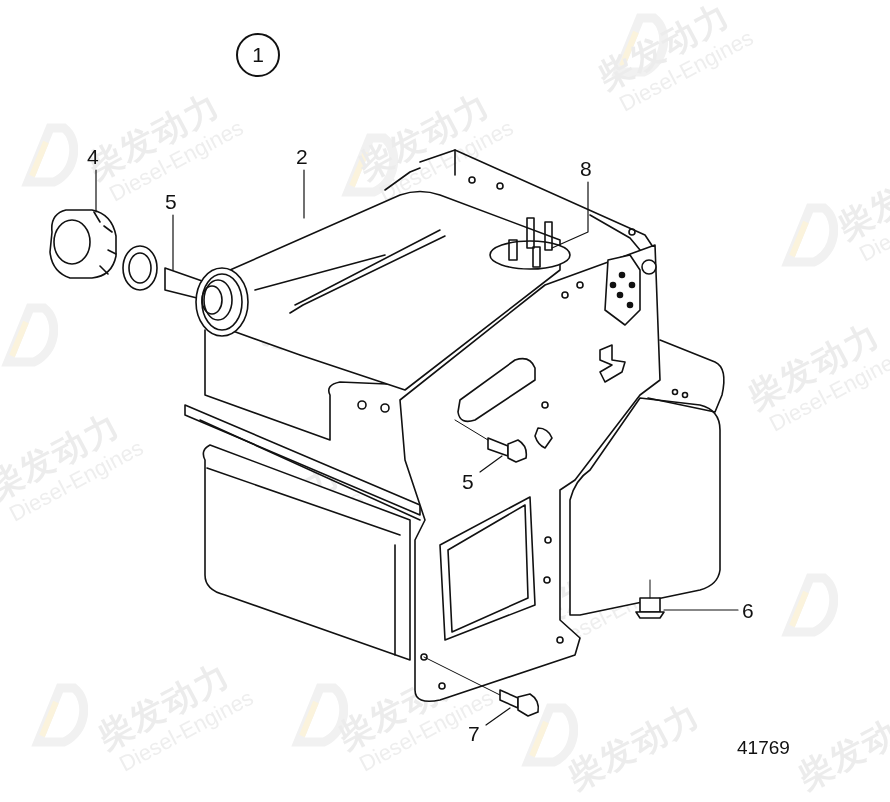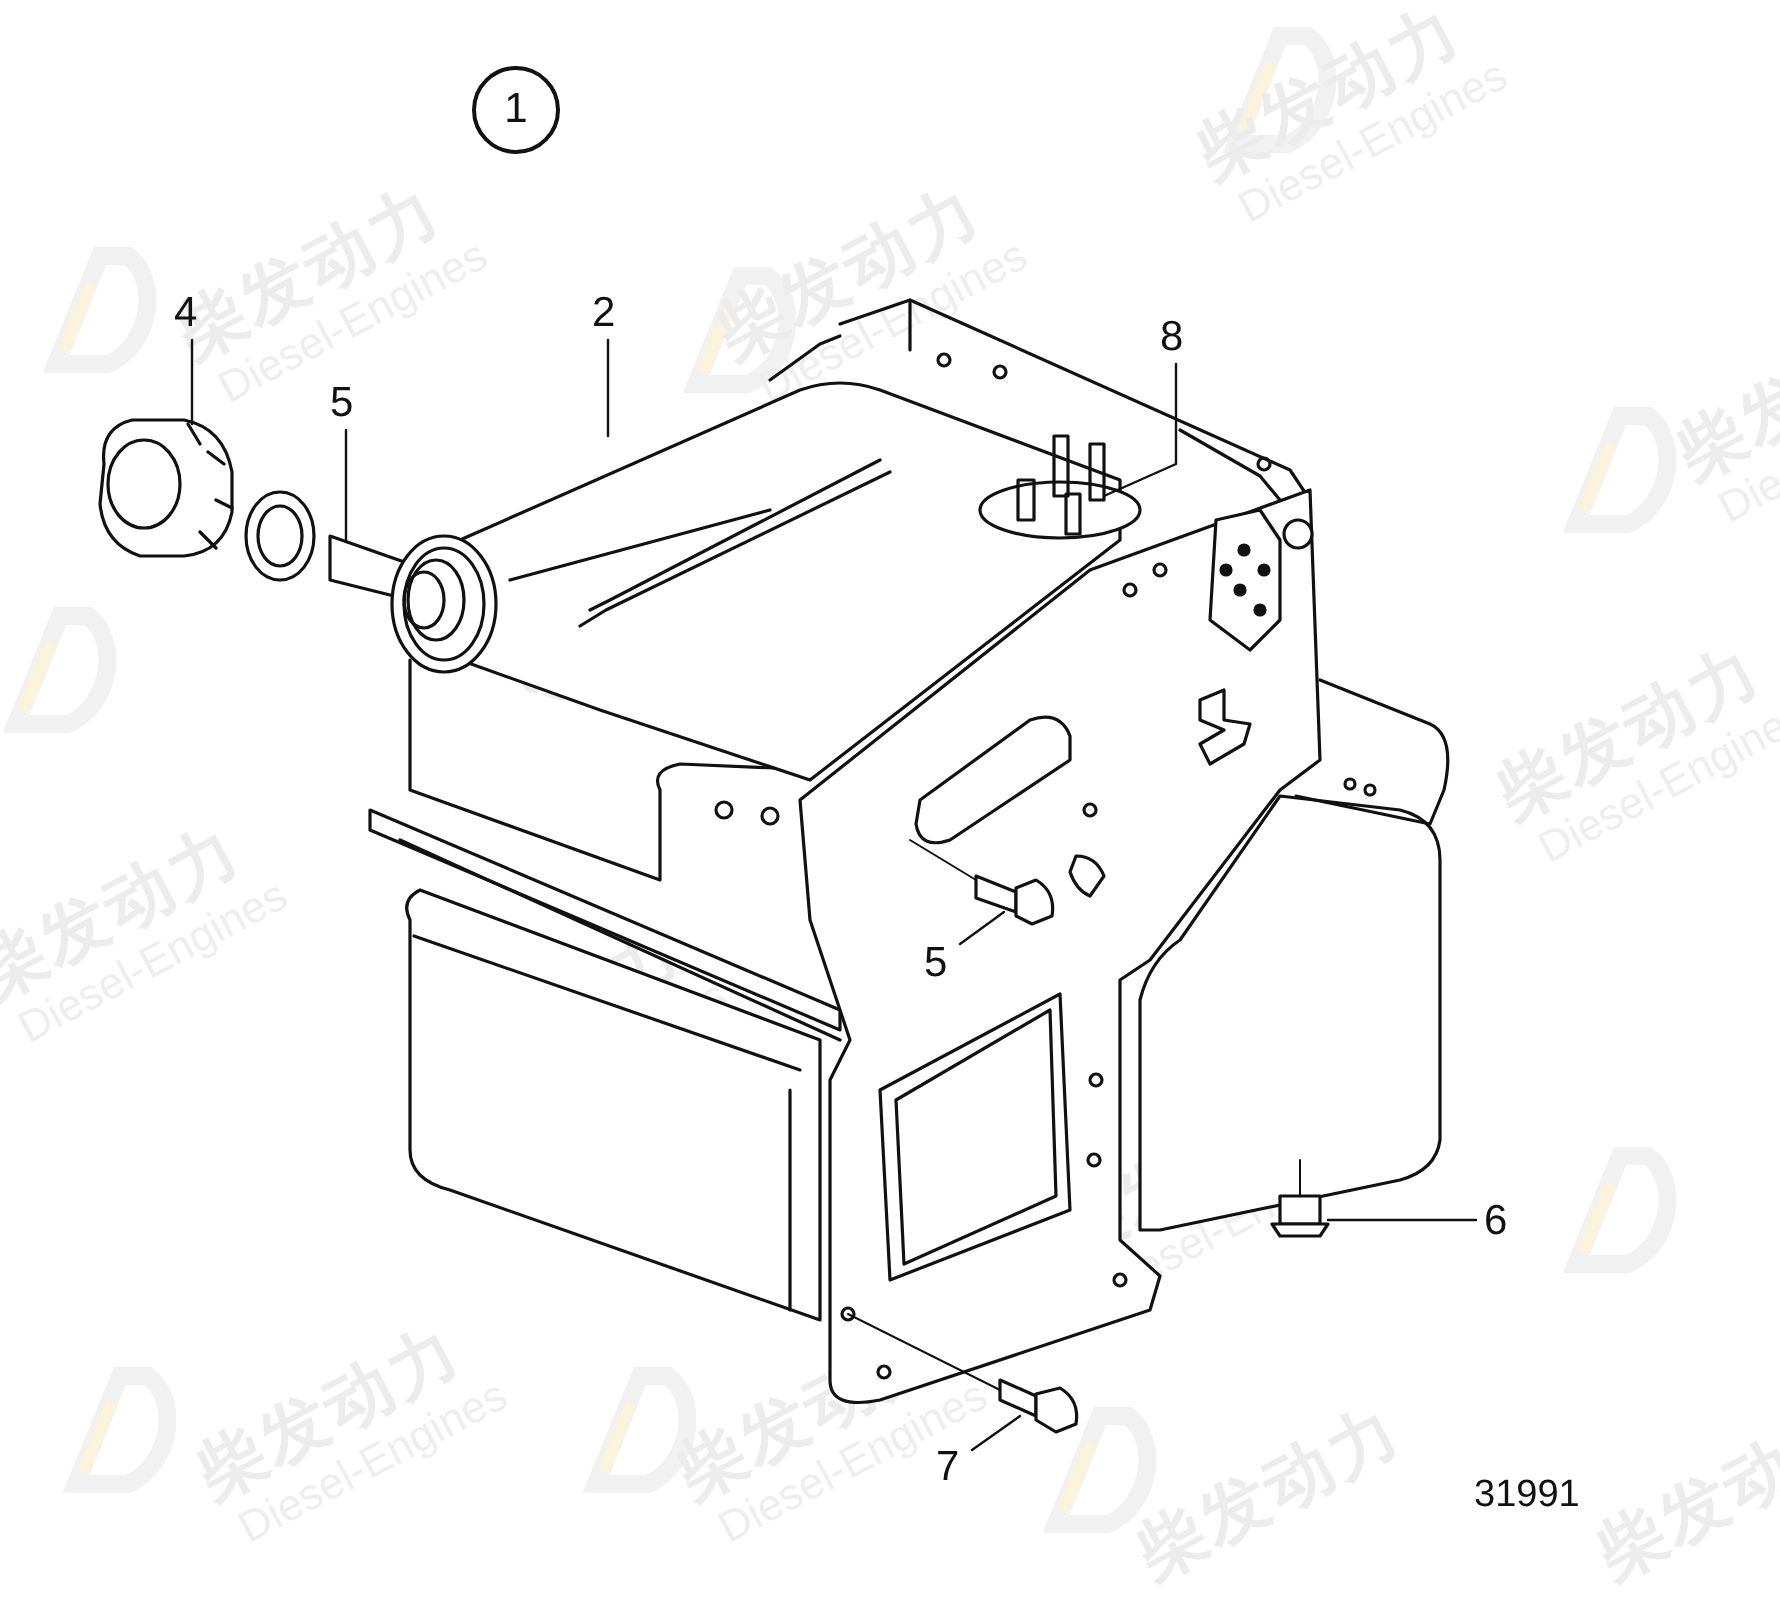--- a/index.html
+++ b/index.html
@@ -255,14 +255,14 @@
   <div class="circle-callout" style="left:236px;top:33px">
       <span>1</span>
     </div>
   <div class="callout" style="left:87px;top:146px">4</div>
   <div class="callout" style="left:296px;top:146px">2</div>
   <div class="callout" style="left:165px;top:191px">5</div>
   <div class="callout" style="left:580px;top:158px">8</div>
   <div class="callout" style="left:462px;top:471px">5</div>
   <div class="callout" style="left:742px;top:600px">6</div>
   <div class="callout" style="left:468px;top:723px">7</div>
-  <div class="ref" style="left:737px;top:737px">31991</div>
+  <div class="ref" style="left:737px;top:737px">41769</div>
 </div>
 
 </body></html>

